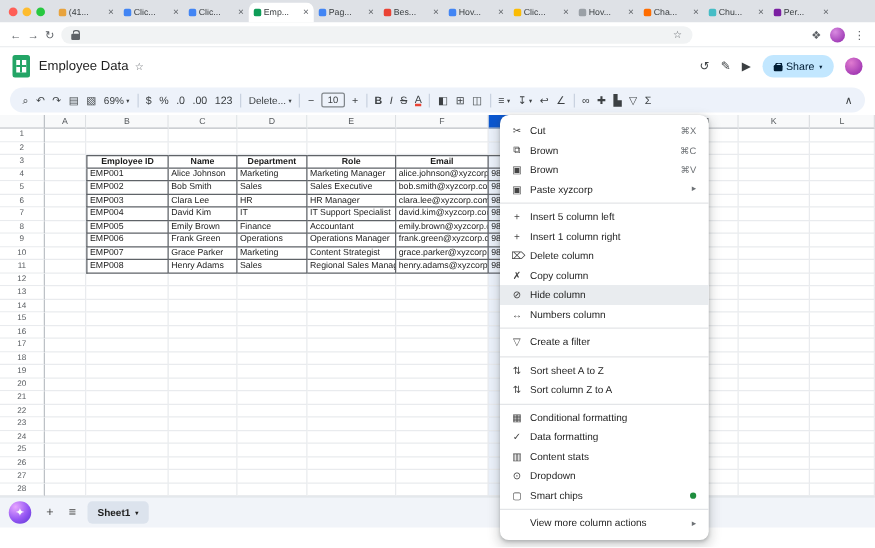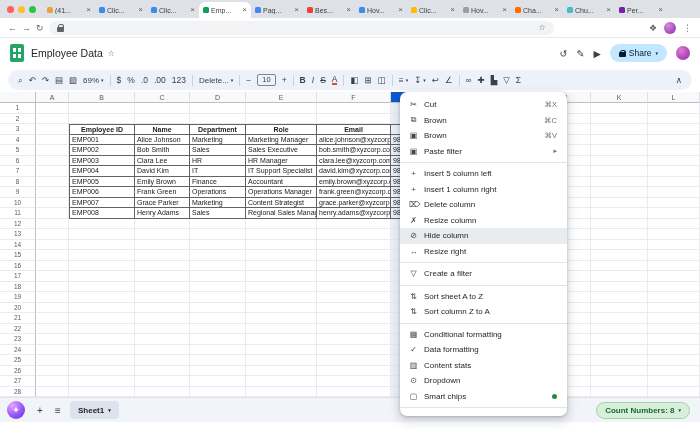--- a/index.html
+++ b/index.html
@@ -773,71 +773,67 @@
     </div>
 
   <div class="bottom-bar" data-name="sheet-bar">
     <div class="fab" data-name="apps-fab-icon">✦</div>
     <span class="bbar-icon" data-name="add-sheet-icon">+</span>
     <span class="bbar-icon" data-name="all-sheets-icon">≡</span>
     <div class="sheet-tab" data-name="sheet-tab-sheet1">
       <span data-name="sheet-tab-label">Sheet1</span>
       <span class="st-caret" data-name="sheet-tab-caret-icon">▾</span>
     </div>
-    <div class="count-badge" data-name="count-badge">
-      <span data-name="count-label">Count Numbers: 8</span>
-      <span class="count-caret" data-name="count-caret-icon">▾</span>
-    </div>
   </div>
 
   <div class="context-menu" data-name="context-menu">
       <div class="cm-item" data-name="context-menu-item-cut">
         <span class="cm-icon" data-name="cut-icon">✂</span>
         <span class="cm-label" data-name="context-menu-label">Cut</span>
         <span class="cm-shortcut" data-name="shortcut-label">⌘X</span>
       </div>
       <div class="cm-item" data-name="context-menu-item-copy">
         <span class="cm-icon" data-name="copy-icon">⧉</span>
         <span class="cm-label" data-name="context-menu-label">Brown</span>
         <span class="cm-shortcut" data-name="shortcut-label">⌘C</span>
       </div>
       <div class="cm-item" data-name="context-menu-item-paste">
         <span class="cm-icon" data-name="paste-icon">▣</span>
         <span class="cm-label" data-name="context-menu-label">Brown</span>
         <span class="cm-shortcut" data-name="shortcut-label">⌘V</span>
       </div>
       <div class="cm-item" data-name="context-menu-item-paste-special">
         <span class="cm-icon" data-name="paste-special-icon">▣</span>
-        <span class="cm-label" data-name="context-menu-label">Paste filter</span>
+        <span class="cm-label" data-name="context-menu-label">Paste xyzcorp</span>
         <span class="cm-arrow" data-name="submenu-arrow-icon">▸</span>
       </div>
       <div class="cm-sep" data-name="menu-separator"></div>
       <div class="cm-item" data-name="context-menu-item-insert-1-column-left">
         <span class="cm-icon" data-name="insert-column-left-icon">+</span>
         <span class="cm-label" data-name="context-menu-label">Insert 5 column left</span>
       </div>
       <div class="cm-item" data-name="context-menu-item-insert-1-column-right">
         <span class="cm-icon" data-name="insert-column-right-icon">+</span>
         <span class="cm-label" data-name="context-menu-label">Insert 1 column right</span>
       </div>
       <div class="cm-item" data-name="context-menu-item-delete-column">
         <span class="cm-icon" data-name="delete-column-icon">⌦</span>
         <span class="cm-label" data-name="context-menu-label">Delete column</span>
       </div>
       <div class="cm-item" data-name="context-menu-item-clear-column">
         <span class="cm-icon" data-name="clear-column-icon">✗</span>
-        <span class="cm-label" data-name="context-menu-label">Resize column</span>
+        <span class="cm-label" data-name="context-menu-label">Copy column</span>
       </div>
       <div class="cm-item hl" data-name="context-menu-item-hide-column">
         <span class="cm-icon" data-name="hide-column-icon">⊘</span>
         <span class="cm-label" data-name="context-menu-label">Hide column</span>
       </div>
       <div class="cm-item" data-name="context-menu-item-resize-column">
         <span class="cm-icon" data-name="resize-column-icon">↔</span>
-        <span class="cm-label" data-name="context-menu-label">Resize right</span>
+        <span class="cm-label" data-name="context-menu-label">Numbers column</span>
       </div>
       <div class="cm-sep" data-name="menu-separator"></div>
       <div class="cm-item" data-name="context-menu-item-create-a-filter">
         <span class="cm-icon" data-name="create-filter-icon">▽</span>
         <span class="cm-label" data-name="context-menu-label">Create a filter</span>
       </div>
       <div class="cm-sep" data-name="menu-separator"></div>
       <div class="cm-item" data-name="context-menu-item-sort-sheet-a-to-z">
         <span class="cm-icon" data-name="sort-az-icon">⇅</span>
         <span class="cm-label" data-name="context-menu-label">Sort sheet A to Z</span>
@@ -862,15 +858,20 @@
       <div class="cm-item" data-name="context-menu-item-dropdown">
         <span class="cm-icon" data-name="dropdown-icon">⊙</span>
         <span class="cm-label" data-name="context-menu-label">Dropdown</span>
       </div>
       <div class="cm-item" data-name="context-menu-item-smart-chips">
         <span class="cm-icon" data-name="smart-chips-icon">▢</span>
         <span class="cm-label" data-name="context-menu-label">Smart chips</span>
         <span class="cm-dot" data-name="new-feature-dot"></span>
       </div>
       <div class="cm-sep" data-name="menu-separator"></div>
+      <div class="cm-item" data-name="context-menu-item-view-more-column-actions">
+        <span class="cm-icon" data-name="more-actions-icon"></span>
+        <span class="cm-label" data-name="context-menu-label">View more column actions</span>
+        <span class="cm-arrow" data-name="submenu-arrow-icon">▸</span>
+      </div>
     </div>
 
 </div>
 
 </body></html>

